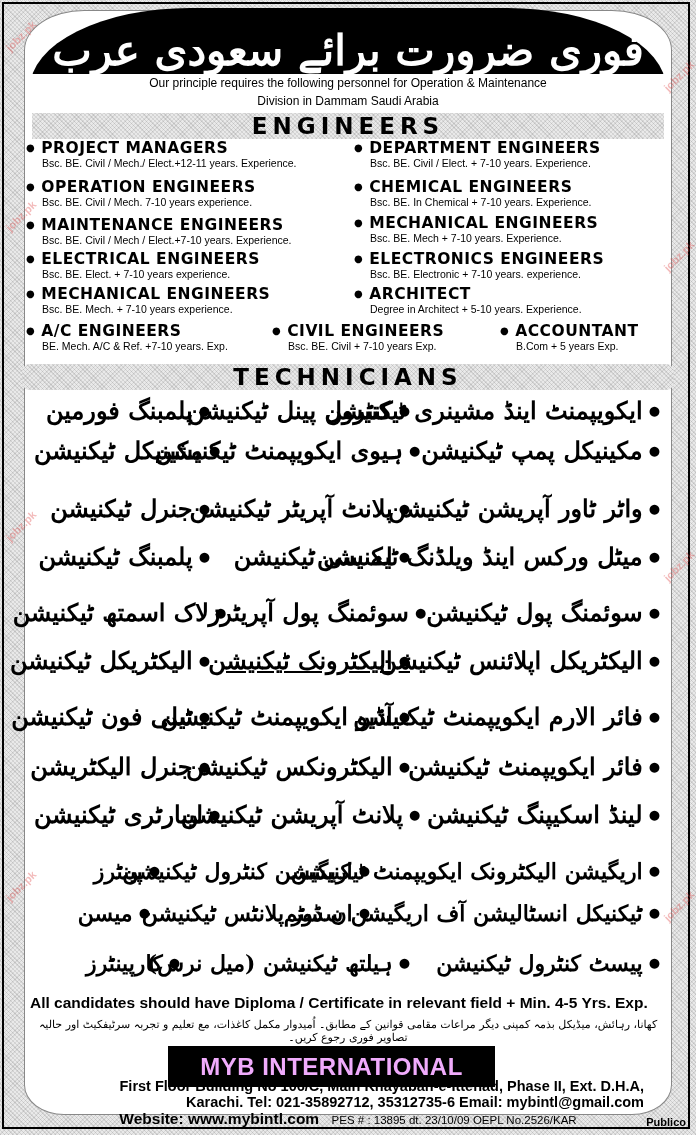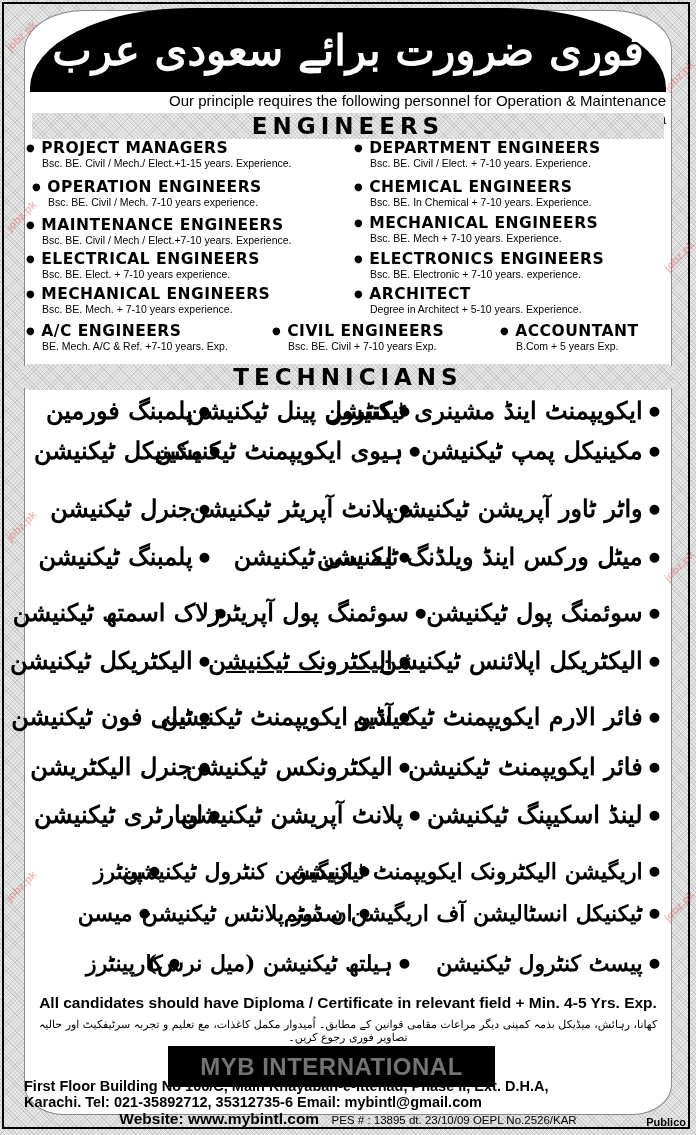--- a/index.html
+++ b/index.html
@@ -2,34 +2,34 @@
 <html><head>
 <meta charset="utf-8">
 <style>
   html, body { margin:0; padding:0; }
   body { width:696px; height:1135px; background:#fff; position:relative; overflow:hidden; font-family:"Liberation Sans", sans-serif; color:#000; }
   .hatch { background-color:#e9e9e9; background-image: repeating-linear-gradient(45deg, rgba(0,0,0,0.10) 0 1px, transparent 1px 3px), repeating-linear-gradient(-45deg, rgba(0,0,0,0.08) 0 1px, transparent 1px 3px); }
   .frame { position:absolute; left:2px; top:2px; width:688px; height:1127px; border:2px solid #000; box-sizing:border-box; }
   .inner { position:absolute; left:24px; top:10px; width:648px; height:1105px; background:#fff; border:1px solid #888; border-radius:60px 60px 40px 40px / 40px 40px 30px 30px; box-sizing:border-box; }
   .header-banner { position:absolute; left:30px; top:8px; width:636px; height:84px; background:#000; border-radius:160px 160px 0 0 / 80px 80px 0 0; display:flex; align-items:center; justify-content:center; }
   .header-banner span { color:#fff; font-family:"DejaVu Serif", serif; font-weight:bold; font-size:42px; direction:rtl; letter-spacing:1px; }
-  .intro { position:absolute; left:30px; top:92px; width:636px; text-align:right; font-size:15px; line-height:18px; }
+  .intro { position:absolute; left:30px; top:74px; width:636px; text-align:center; font-size:12px; line-height:18px; }
   .band { position:absolute; height:26px; display:flex; align-items:center; justify-content:center; }
   .band span { font-family:"DejaVu Sans", sans-serif; font-weight:900; font-size:23px; letter-spacing:5px; }
   .eng { position:absolute; }
   .eng .title { font-family:"DejaVu Sans", sans-serif; font-weight:900; font-size:15.5px; letter-spacing:0.5px; white-space:nowrap; line-height:18px; }
   .eng .title::before { content:"\25CF"; font-size:10px; margin-right:6px; vertical-align:2px; }
   .eng .desc { font-size:10.5px; padding-left:16px; white-space:nowrap; line-height:12px; }
   .tech { position:absolute; left:34px; width:626px; direction:rtl; display:flex; font-family:"DejaVu Serif", serif; font-weight:bold; font-size:24px; line-height:30px; }
   .tech .cell { white-space:nowrap; }
   .tech .cell::before { content:"\25CF"; font-size:13px; margin-left:6px; vertical-align:4px; }
-  .note { position:absolute; left:30px; width:636px; text-align:center; font-weight:bold; font-size:15.5px; }
+  .note { position:absolute; left:30px; width:636px; font-weight:bold; font-size:15.5px; }
   .urdu-note { position:absolute; left:30px; width:636px; text-align:center; direction:rtl; font-family:"DejaVu Serif", serif; font-size:11px; }
-  .company { position:absolute; left:168px; top:1046px; width:327px; height:41px; background:#000; color:#737373; font-weight:bold; font-size:24px; display:flex; align-items:center; justify-content:center; letter-spacing:0.5px; }
-  .address { position:absolute; left:24px; width:620px; text-align:left; font-weight:bold; font-size:14.5px; line-height:17px; }
+  .company { position:absolute; left:168px; top:1046px; width:327px; height:41px; background:#000; color:#f0abfc; font-weight:bold; font-size:24px; display:flex; align-items:center; justify-content:center; letter-spacing:0.5px; }
+  .address { position:absolute; left:24px; width:620px; text-align:right; font-weight:bold; font-size:14.5px; line-height:17px; }
   .website-row { position:absolute; left:24px; width:648px; top:1110px; text-align:center; white-space:nowrap; }
   .website-row .web { font-weight:bold; font-size:15.5px; }
   .website-row .pes { font-size:11.5px; margin-left:8px; }
   .publico { position:absolute; right:10px; top:1116px; font-weight:bold; font-size:11px; }
   .wm { position:absolute; color:rgba(220,60,60,0.35); font-size:11px; font-weight:bold; transform:rotate(-45deg); pointer-events:none; }
 </style>
 </head>
 <body>
 
 <div class="hatch" style="position:absolute;left:0;top:0;width:696px;height:1135px;"></div>
@@ -44,23 +44,23 @@
   <div>Our principle requires the following personnel for Operation &amp; Maintenance</div>
   <div>Division in Dammam Saudi Arabia</div>
 </div>
 
 <div class="band hatch" style="left:32px;top:113px;width:632px;">
   <span>ENGINEERS</span>
 </div>
 
 <div class="eng" style="left:26px;top:139px;">
   <div class="title">PROJECT MANAGERS</div>
-  <div class="desc">Bsc. BE. Civil / Mech./ Elect.+1-15 years. Experience.</div>
+  <div class="desc">Bsc. BE. Civil / Mech./ Elect.+12-11 years. Experience.</div>
 </div>
-<div class="eng" style="left:26px;top:178px;margin-left:6px;">
+<div class="eng" style="left:26px;top:178px;">
   <div class="title">OPERATION ENGINEERS</div>
   <div class="desc">Bsc. BE. Civil / Mech. 7-10 years experience.</div>
 </div>
 <div class="eng" style="left:26px;top:216px;">
   <div class="title">MAINTENANCE ENGINEERS</div>
   <div class="desc">Bsc. BE. Civil / Mech / Elect.+7-10 years. Experience.</div>
 </div>
 <div class="eng" style="left:26px;top:250px;">
   <div class="title">ELECTRICAL ENGINEERS</div>
   <div class="desc">Bsc. BE. Elect. + 7-10 years experience.</div>

